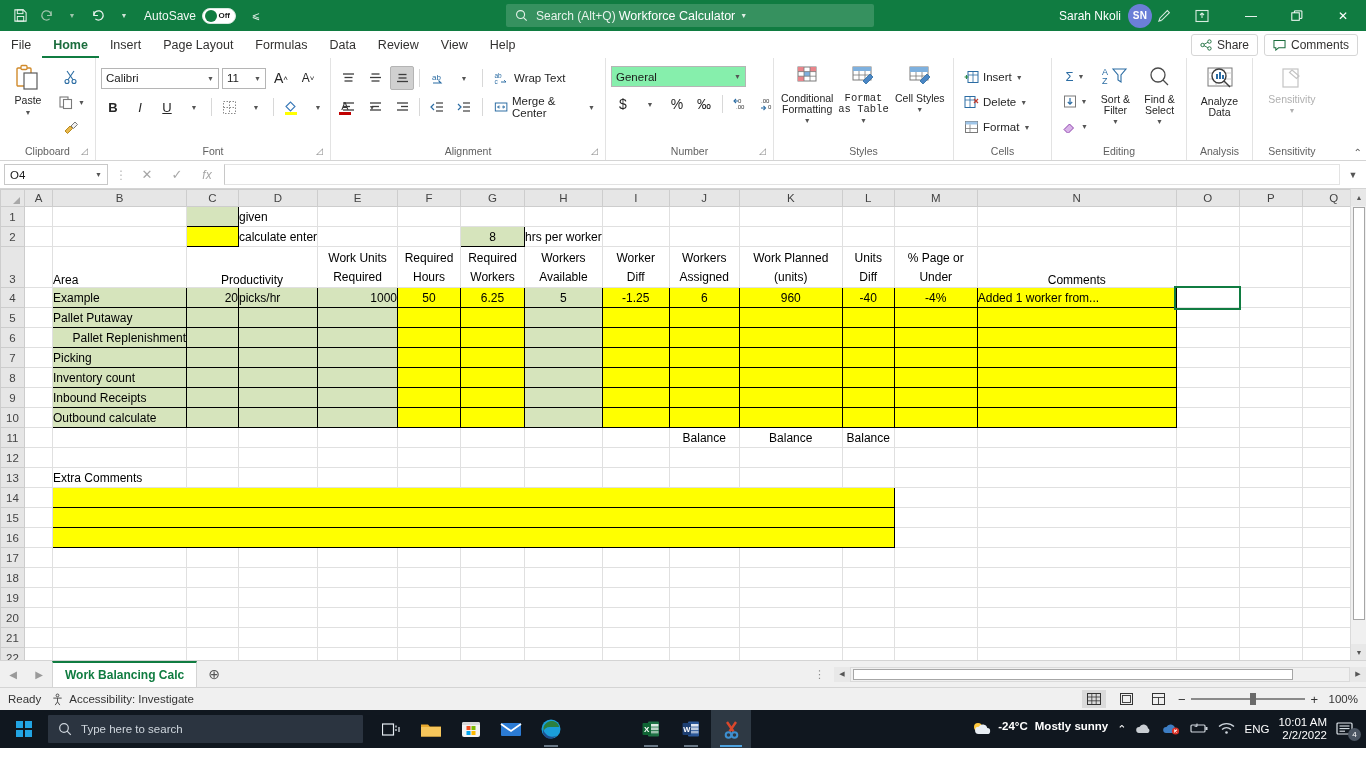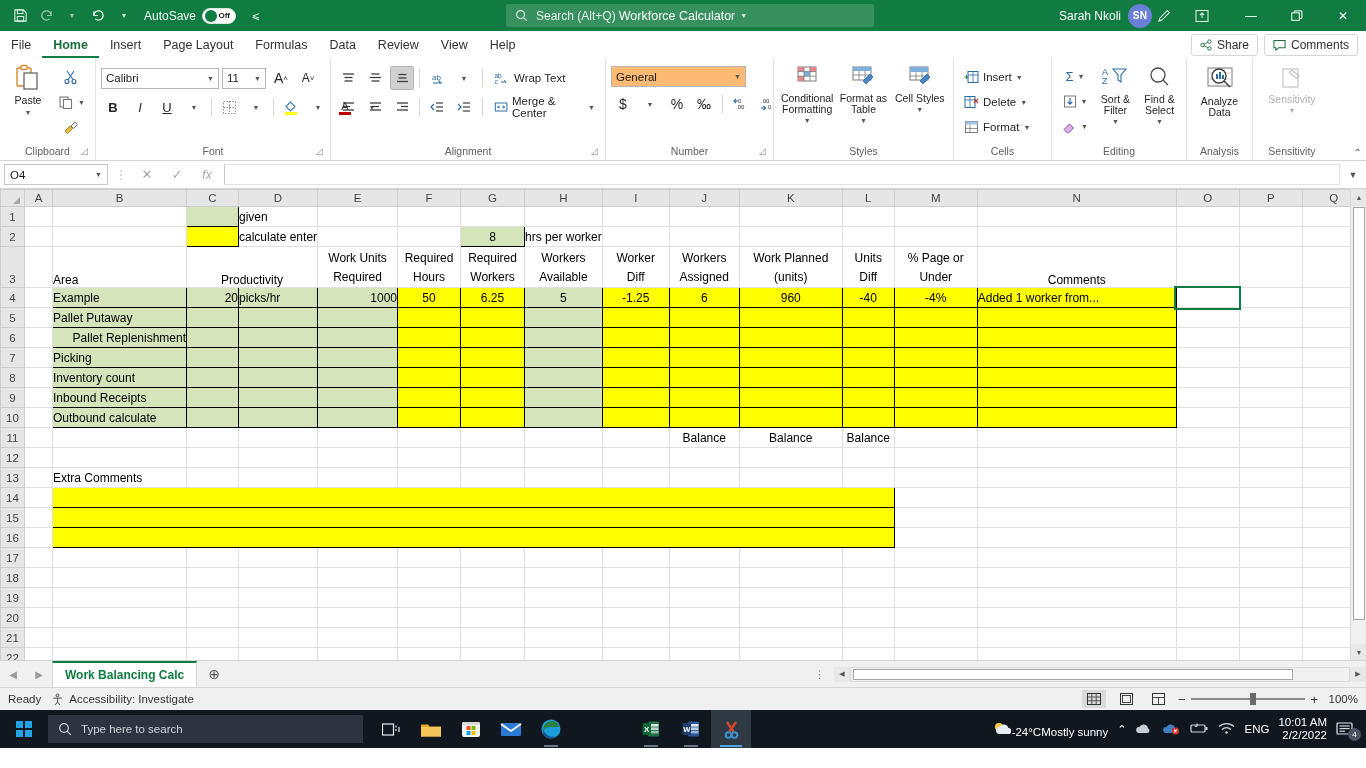--- a/index.html
+++ b/index.html
@@ -66,21 +66,21 @@
   .smrow { display:flex; align-items:center; gap:3px; height:26px; }
   .sbtn { height:24px; min-width:24px; display:flex; align-items:center; justify-content:center;
           font-size:12px; color:#262626; padding:0 3px; border-radius:2px; cursor:default;}
   .sbtn.sel { background:#d0d0d0; border:1px solid #b4b4b4; }
   .sbtn.txt { padding:0 5px; gap:4px; font-size:11.5px;}
   .caret { font-size:7px; color:#555; }
   .fontbox { width:118px; height:21px; border:1px solid #b5b5b5; background:#fff; display:flex;
              align-items:center; padding:0 4px; font-size:11.5px; color:#1a1a1a; justify-content:space-between;}
   .sizebox { width:44px; height:21px; border:1px solid #b5b5b5; background:#fff; display:flex;
              align-items:center; padding:0 4px; font-size:11.5px; color:#1a1a1a; justify-content:space-between;}
-  .numbox { width:135px; height:21px; border:1px solid #b5b5b5; background:#fdba74; display:flex;
+  .numbox { width:135px; height:21px; border:1px solid #b5b5b5; background:#86efac; display:flex;
             align-items:center; padding:0 4px; font-size:11.5px; color:#1a1a1a; justify-content:space-between;}
   .stackbtn { display:flex; flex-direction:column; align-items:center; font-size:10.5px; line-height:11px;
               color:#262626; width:58px; padding-top:2px; text-align:center;}
   .grayed { color:#b0b0b0 !important; }
 
   
   #fbar { height:28px; display:flex; align-items:center; background:#ffffff;
           border-bottom:1px solid #d4d4d4; padding:0 4px; gap:4px; }
   #namebox { width:104px; height:21px; border:1px solid #c8c8c8; background:#fff; display:flex;
              align-items:center; justify-content:space-between; padding:0 5px; font-size:11.5px; color:#1a1a1a;}
@@ -539,21 +539,21 @@
         <span>
           <svg width="28" height="26" viewBox="0 0 28 26">
               <rect x="4" y="2" width="18" height="13" fill="#fff" stroke="#7a7a7a" stroke-width="1"></rect>
               <rect x="4" y="2" width="18" height="4" fill="#7eb0de"></rect>
               <line x1="4" y1="10" x2="22" y2="10" stroke="#7a7a7a" stroke-width=".8"></line>
               <line x1="10" y1="6" x2="10" y2="15" stroke="#7a7a7a" stroke-width=".8"></line>
               <line x1="16" y1="6" x2="16" y2="15" stroke="#7a7a7a" stroke-width=".8"></line>
               <path d="M14 16l7-7 3 3-7 7z" fill="#4a86c5" stroke="#2b6ca3" stroke-width=".8"></path>
             </svg>
         </span>
-        <span style="white-space:normal;">Format as Table</span>
+        <span style="white-space:normal;font-family:Liberation Mono, monospace;">Format as Table</span>
         <span class="caret">▼</span>
       </div>
       <div class="stackbtn">
         <span>
           <svg width="28" height="26" viewBox="0 0 28 26">
               <rect x="4" y="2" width="18" height="13" fill="#fff" stroke="#7a7a7a" stroke-width="1"></rect>
               <rect x="4" y="2" width="18" height="5" fill="#7eb0de"></rect>
               <line x1="10" y1="7" x2="10" y2="15" stroke="#7a7a7a" stroke-width=".8"></line>
               <line x1="16" y1="7" x2="16" y2="15" stroke="#7a7a7a" stroke-width=".8"></line>
               <line x1="4" y1="11" x2="22" y2="11" stroke="#7a7a7a" stroke-width=".8"></line>
@@ -1349,21 +1349,21 @@
   </div>
   <div class="tkicon act hl">
     <svg width="21" height="21" viewBox="0 0 21 21">
         <path d="M6 3l6.5 9.5M15 3L8.5 12.5" stroke="#d9472b" stroke-width="2.4" fill="none"></path>
         <circle cx="7.5" cy="16" r="2.8" fill="none" stroke="#3e8fd0" stroke-width="2"></circle>
         <circle cx="13.5" cy="16" r="2.8" fill="none" stroke="#3e8fd0" stroke-width="2"></circle>
       </svg>
   </div>
 
   <div id="tray">
-    <span style="display:flex;align-items:flex-end;">
+    <span style="display:flex;align-items:flex-start;gap:7px;font-weight:bold;">
       <svg width="20" height="18" viewBox="0 0 20 18">
           <circle cx="7" cy="7" r="4" fill="#ffc83d"></circle>
           <path d="M7.5 14a3.6 3.6 0 0 1 .3-7.2A4.6 4.6 0 0 1 16.3 8 3 3 0 0 1 16 14z" fill="#e8eef4"></path>
         </svg>
       <span>-24°C</span>
       <span>Mostly sunny</span>
     </span>
     <span style="font-size:11px;">⌃</span>
     <span>
       <svg width="18" height="13" viewBox="0 0 18 13">

